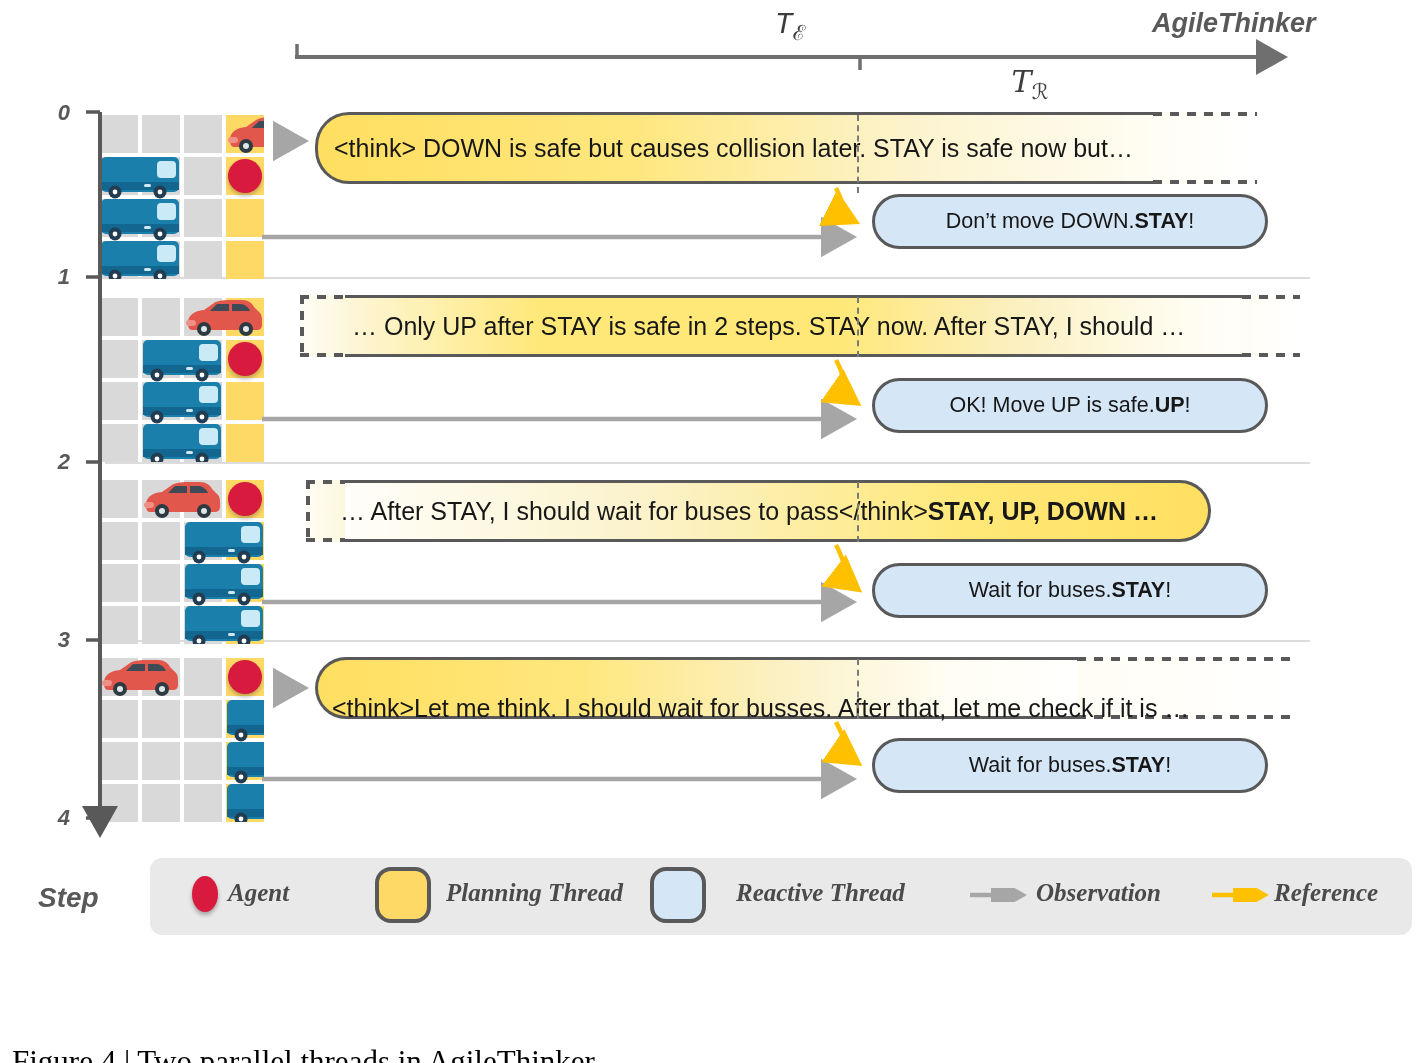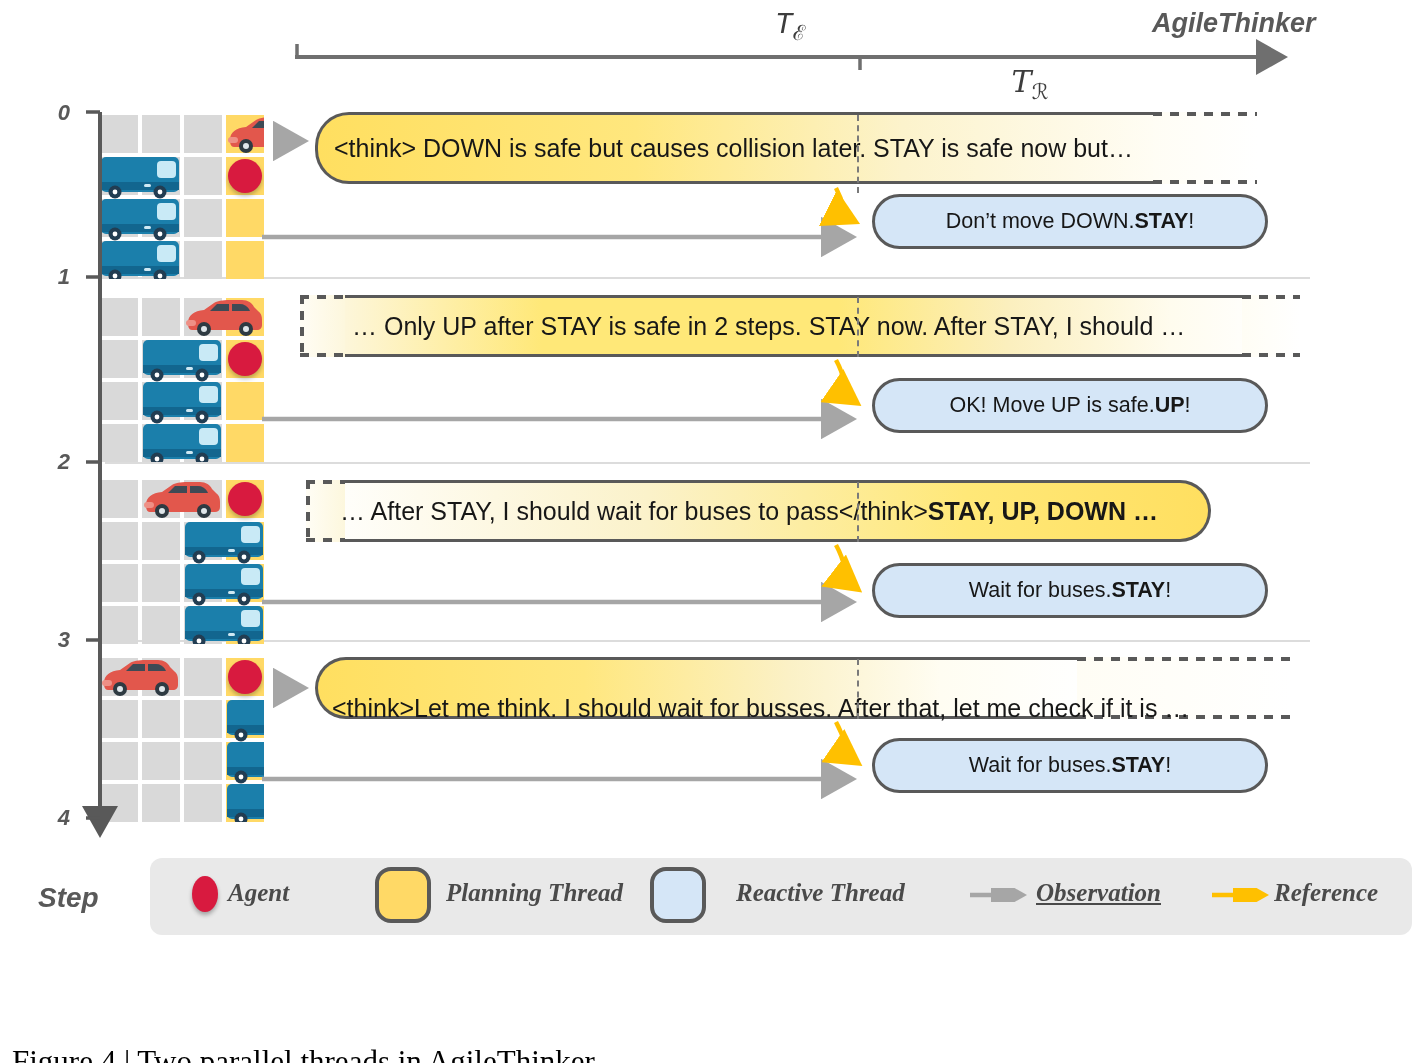--- a/index.html
+++ b/index.html
@@ -435,21 +435,21 @@
     <div class="abs swatch" style="left:500px;top:9px;background:#d5e6f7;"></div>
     <div class="abs leg-label" style="left:586px;top:21px;">Reactive Thread</div>
     <svg class="abs" style="left:818px;top:30px;" width="64" height="14">
       <defs>
           <marker id="lg-g" markerWidth="9" markerHeight="9" refX="6" refY="4.5" orient="auto">
             <path d="M0,0 L8,4.5 L0,9 Z" fill="#a6a6a6"></path>
           </marker>
         </defs>
       <line x1="2" y1="7" x2="50" y2="7" stroke="#a6a6a6" stroke-width="4.5" marker-end="url(#lg-g)"></line>
     </svg>
-    <div class="abs leg-label" style="left:886px;top:21px;text-decoration:underline;">Observation</div>
+    <div class="abs leg-label" style="left:886px;top:21px;">Observation</div>
     <svg class="abs" style="left:1060px;top:30px;" width="64" height="14">
       <defs>
           <marker id="lg-y" markerWidth="9" markerHeight="9" refX="6" refY="4.5" orient="auto">
             <path d="M0,0 L8,4.5 L0,9 Z" fill="#ffc000"></path>
           </marker>
         </defs>
       <line x1="2" y1="7" x2="50" y2="7" stroke="#ffc000" stroke-width="4.5" marker-end="url(#lg-y)"></line>
     </svg>
     <div class="abs leg-label" style="left:1124px;top:21px;">Reference</div>
   </div>

